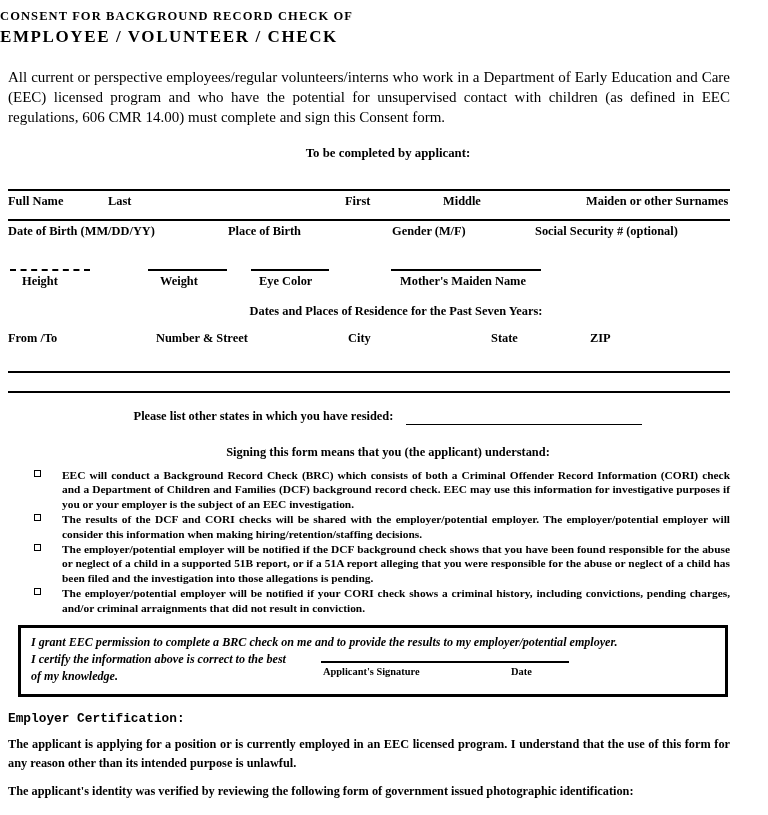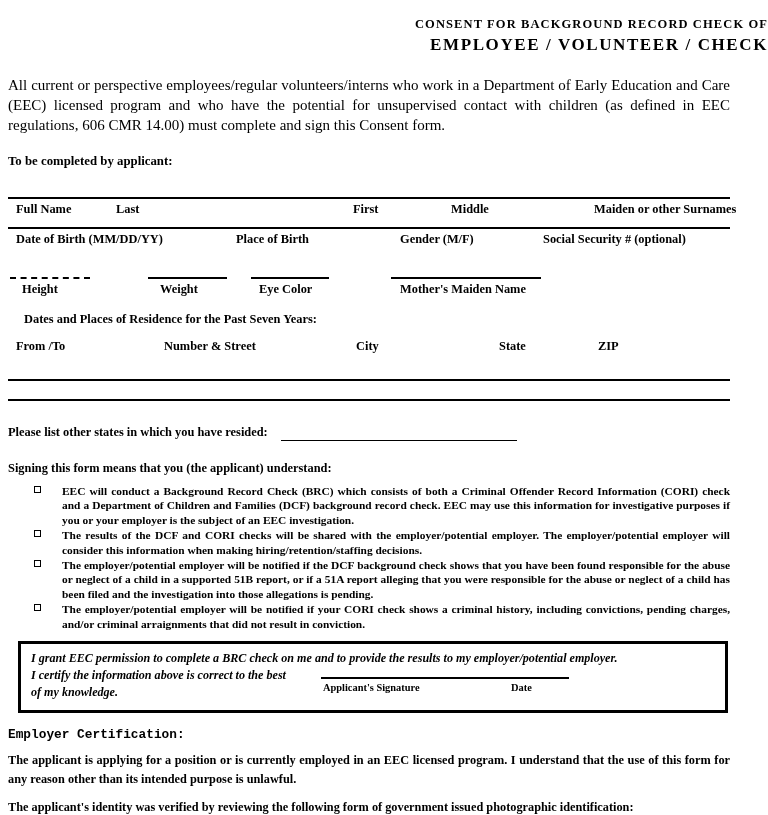--- a/index.html
+++ b/index.html
@@ -16,22 +16,22 @@
     position: relative;
     width: 768px;
     height: 815px;
     background: #ffffff;
     overflow: hidden;
     box-sizing: border-box;
   }
 
   
   .title-block {
-    padding-top: 16px;
-    text-align: right;
+    padding-top: 8px;
+    text-align: left;
   }
   .title-line1 {
     font-weight: bold;
     font-size: 12.5px;
     letter-spacing: 1.1px;
     line-height: 16px;
   }
   .title-line2 {
     font-weight: bold;
     font-size: 17px;
@@ -44,39 +44,40 @@
   .intro {
     margin: 19px 38px 0 8px;
     font-size: 15px;
     line-height: 20px;
     text-align: justify;
   }
   .bold-head {
     font-weight: bold;
     font-size: 12.8px;
     line-height: 18px;
+    text-align: center;
   }
 
   .m-left { margin-left: 8px; }
 
   
   .rule {
     border: 0;
     border-top: 2.2px solid #000;
     margin: 0;
     height: 0;
   }
 
   
   .frow {
     position: relative;
     height: 22px;
     font-size: 12.4px;
     font-weight: bold;
-    margin-left: 16px;
+    margin-left: 8px;
   }
   .frow span {
     position: absolute;
     top: 3px;
     white-space: nowrap;
   }
 
   
   .stubs {
     position: relative;
@@ -239,21 +240,21 @@
     <span style="left:582px;">ZIP</span>
   </div>
 
   <div style="margin:21px 38px 0 8px;">
     <hr class="rule">
   </div>
   <div style="margin:18px 38px 0 8px;">
     <hr class="rule">
   </div>
 
-  <div class="bold-head m-left" style="margin-top:22px;font-size:12.4px;">
+  <div class="bold-head m-left" style="margin-top:14px;font-size:12.4px;">
     <span>Please list other states in which you have resided:</span>
     <span class="blank" style="width:236px;margin-left:10px;"></span>
   </div>
 
   <div class="bold-head m-left" style="margin-top:18px;font-size:12.4px;">Signing this form means that you (the applicant) understand:</div>
 
   <div class="bullets">
     <div class="bullet">
       <span class="box-glyph"></span>
       <span>EEC will conduct a Background Record Check (BRC) which consists of both a Criminal Offender Record Information (CORI) check and a Department of Children and Families (DCF) background record check. EEC may use this information for investigative purposes if you or your employer is the subject of an EEC investigation.</span>

